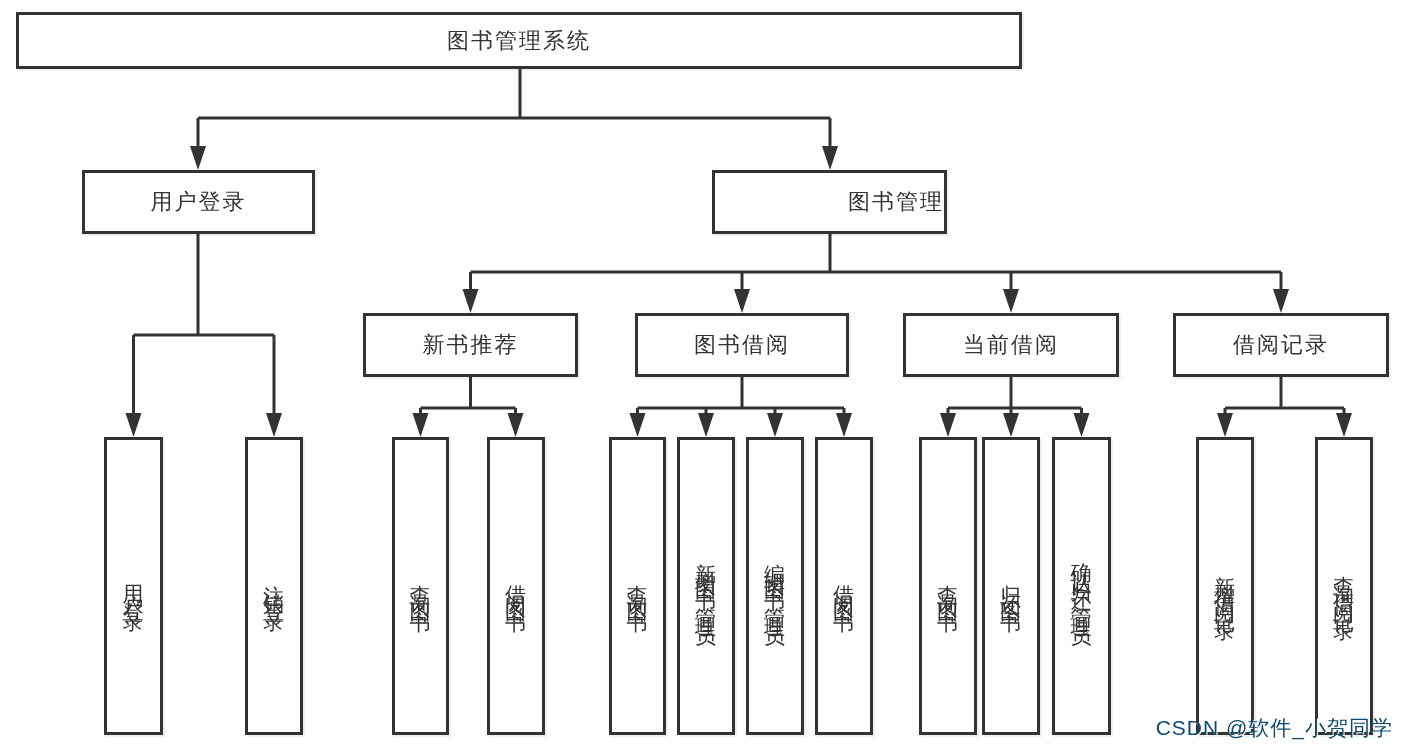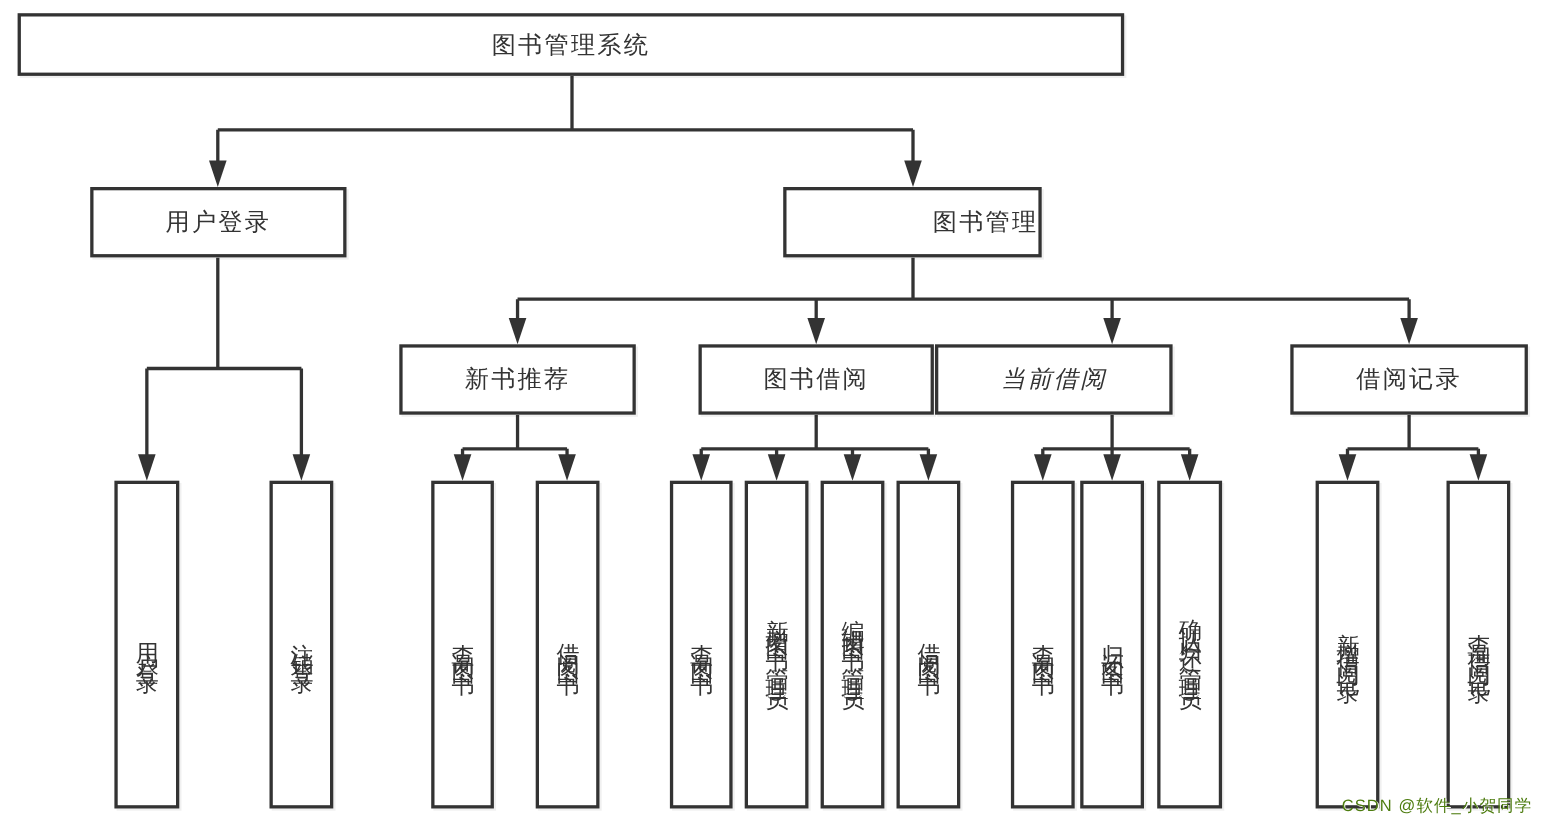--- a/index.html
+++ b/index.html
@@ -33,43 +33,43 @@
     letter-spacing:9px;
     line-height:1;
   }
   
   .root       {left:16px;  top:12px;  width:1006px; height:57px;}
   .userlogin  {left:82px;  top:170px; width:233px;  height:64px;}
   .bookmgmt   {left:712px; top:170px; width:235px;  height:64px;justify-content:flex-end;}
   .l3         {top:313px;  height:64px;}
   .newrec     {left:363px; width:215px;}
   .bookborrow {left:635px; width:214px;justify-content:center;}
-  .curborrow  {left:850px; width:216px;font-style:italic;}
+  .curborrow  {left:903px; width:216px;}
   .borrowrec  {left:1173px;width:216px;}
   
   .v          {top:437px;  height:298px;}
   .lf1 {left:104px; width:59px;}
   .lf2 {left:245px; width:58px;}
   .lf3 {left:392px; width:57px;}
   .lf4 {left:487px; width:58px;}
   .lf5 {left:609px; width:57px;}
   .lf6 {left:677px; width:58px;}
   .lf7 {left:746px; width:58px;}
   .lf8 {left:815px; width:58px;}
   .lf9 {left:919px; width:58px;}
   .lf10{left:982px; width:58px;}
   .lf11{left:1052px;width:59px;}
   .lf12{left:1196px;width:58px;}
   .lf13{left:1315px;width:58px;}
   .watermark{
     position:absolute;
     right:12px;
     bottom:5px;
-    font-size:15px;
-    color:#4d7c0f;
+    font-size:21px;
+    color:#0c4a6e;
     letter-spacing:1px;
     text-shadow:1px 1px 0 #ffffff;
     white-space:nowrap;
   }
 </style>
 </head>
 <body>
 
 <div class="stage">
 

